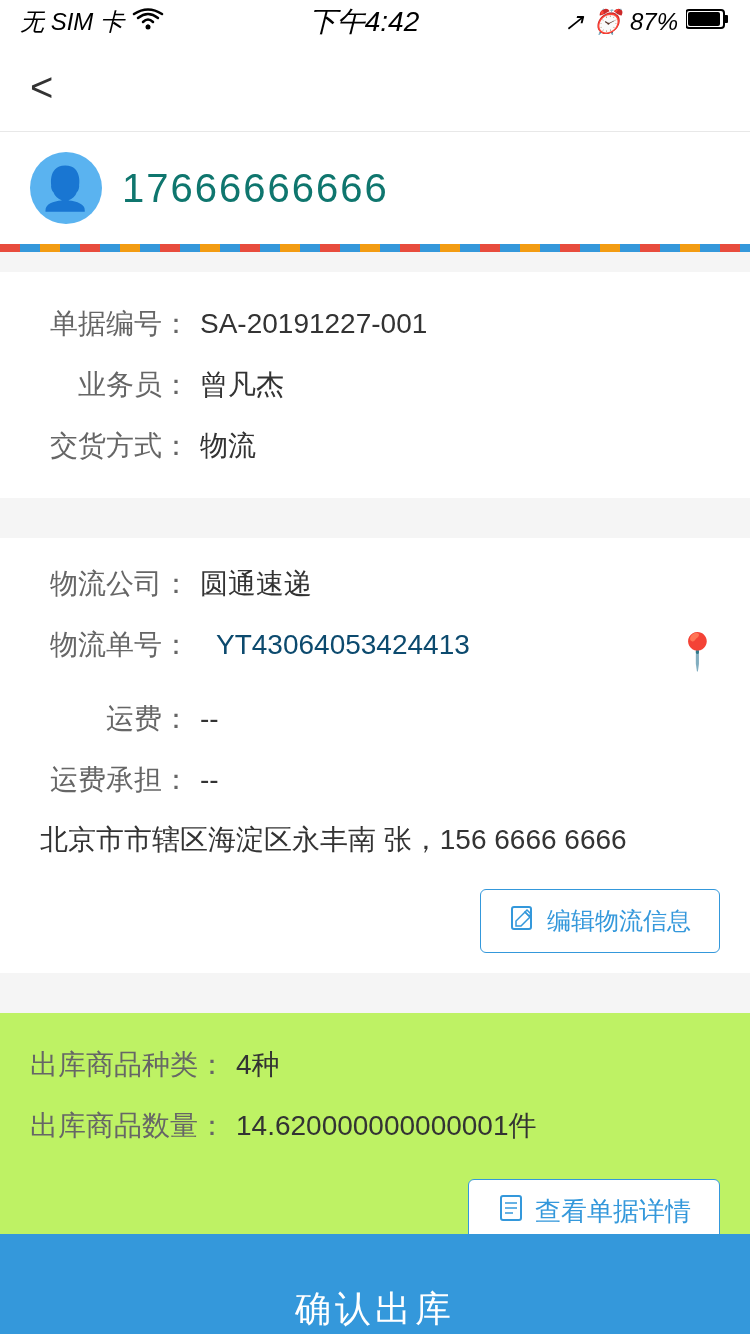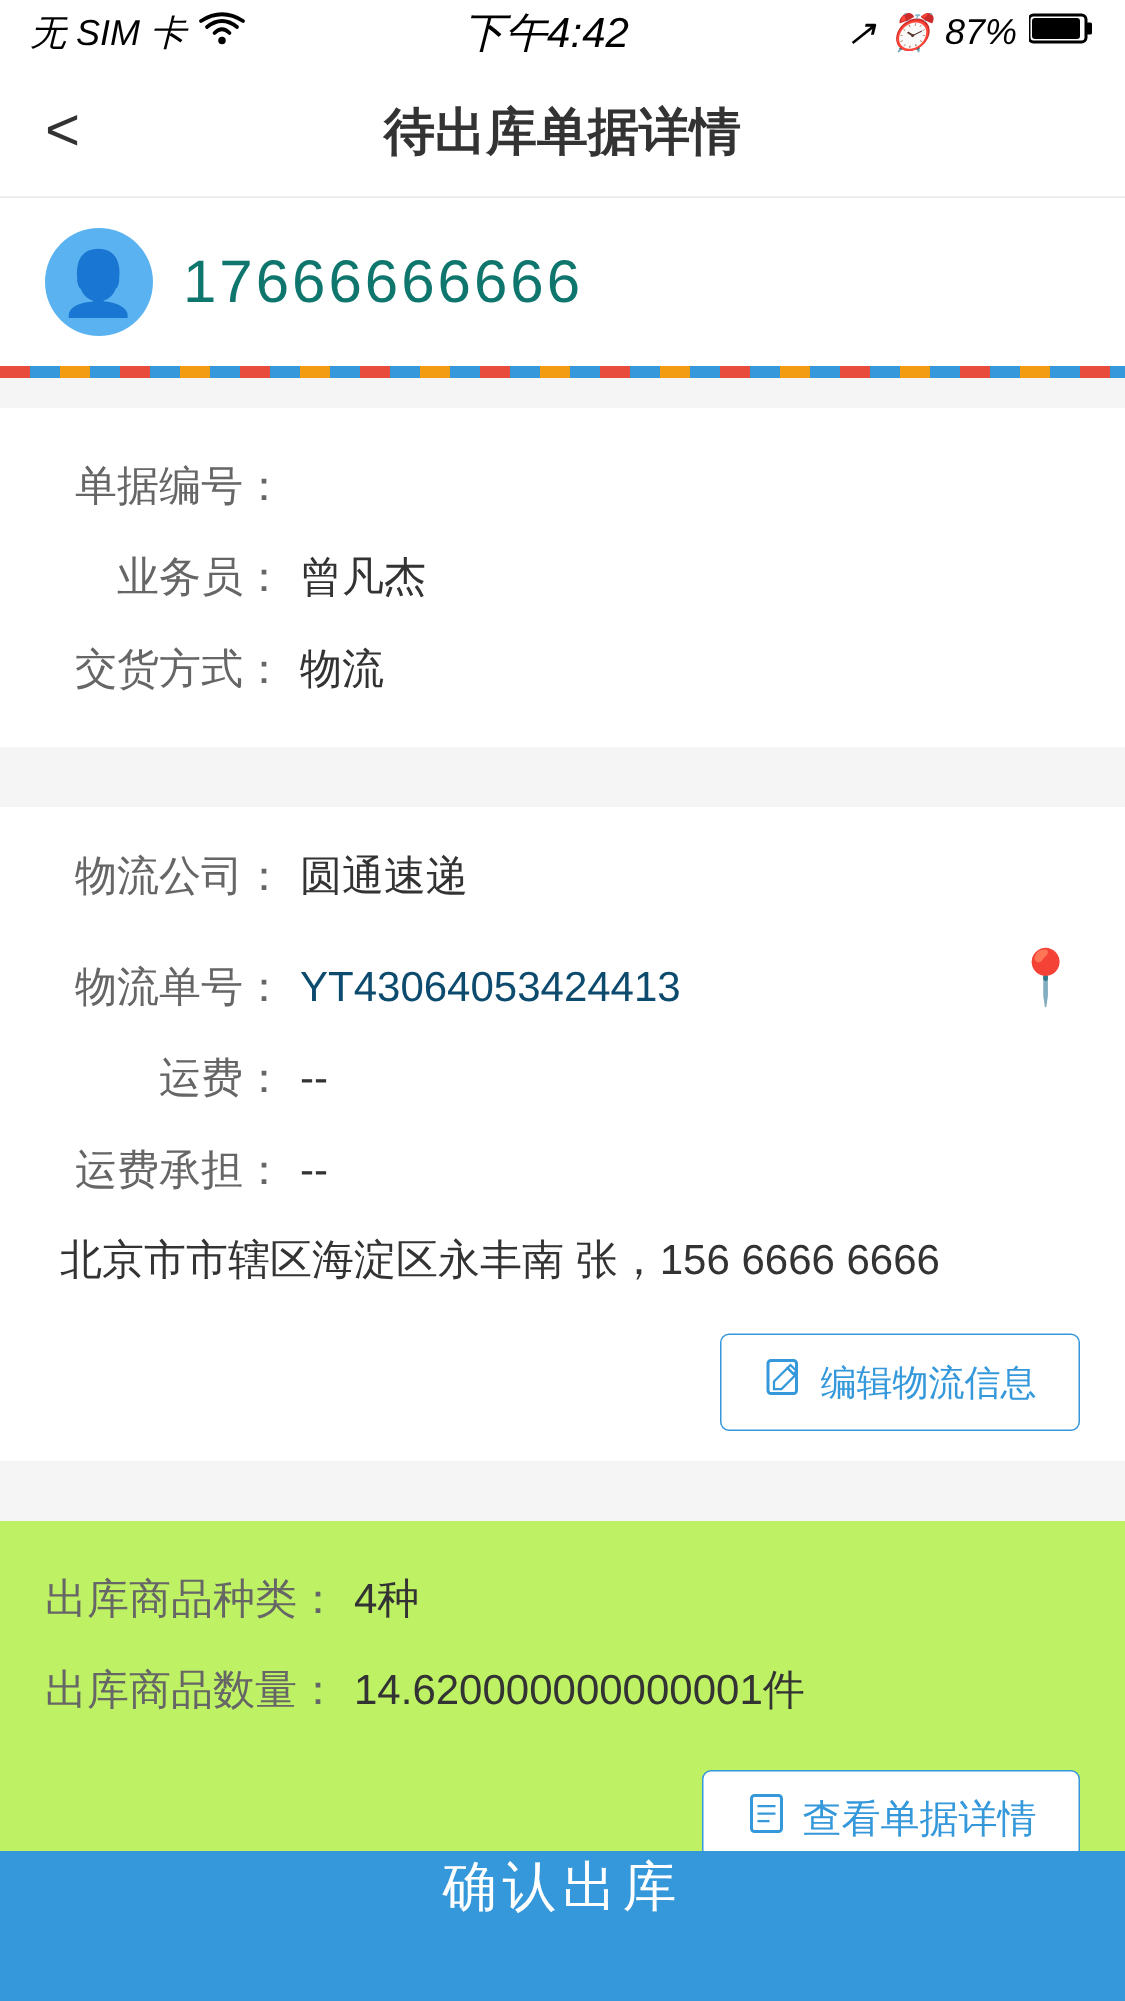--- a/index.html
+++ b/index.html
@@ -137,21 +137,22 @@
       font-size: 28px;
       flex: 1;
       margin-left: 10px;
     }
     .info-value.blue {
       color: #0c4a6e;
     }
 
     .tracking-row {
       display: flex;
-      align-items: flex-end;
+      align-items: flex-start;
+      gap: 16px;
     }
     .location-icon {
       color: #3498db;
       font-size: 36px;
     }
 
     
     .edit-btn-row {
       display: flex;
       justify-content: flex-end;
@@ -197,21 +198,21 @@
 
     
     .confirm-btn-area {
       position: fixed;
       bottom: 0;
       left: 0;
       width: 750px;
       height: 100px;
       background: #3498db;
       display: flex;
-      align-items: flex-start;
+      align-items: flex-end;
       justify-content: center;
       cursor: pointer;
     }
     .confirm-btn-text {
       color: #fff;
       font-size: 36px;
       font-weight: 500;
       letter-spacing: 4px;
     }
 
@@ -253,35 +254,35 @@
         <rect x="0" y="2" width="38" height="18" rx="3" ry="3" stroke="#000" stroke-width="2" fill="none"></rect>
         <rect x="38" y="7" width="4" height="8" rx="1" fill="#000"></rect>
         <rect x="2" y="4" width="32" height="14" rx="2" fill="#000"></rect>
       </svg>
     </span>
   </div>
 </div>
 
 <div class="nav-bar">
   <span class="nav-back">&lt;</span>
-  <span class="nav-title">待出库单据详情</span>
 </div>
 
 <div class="user-header">
   <div class="user-avatar">
     <span class="avatar-person">👤</span>
   </div>
   <span class="user-phone">17666666666</span>
 </div>
 
 <div class="dashed-divider"></div>
 
 <div class="section">
   <div class="info-row">
     <span class="info-label">单据编号：</span>
+    <span class="info-value">SA-20191227-001</span>
   </div>
   <div class="info-row">
     <span class="info-label">业务员：</span>
     <span class="info-value">曾凡杰</span>
   </div>
   <div class="info-row">
     <span class="info-label">交货方式：</span>
     <span class="info-value">物流</span>
   </div>
 </div>

